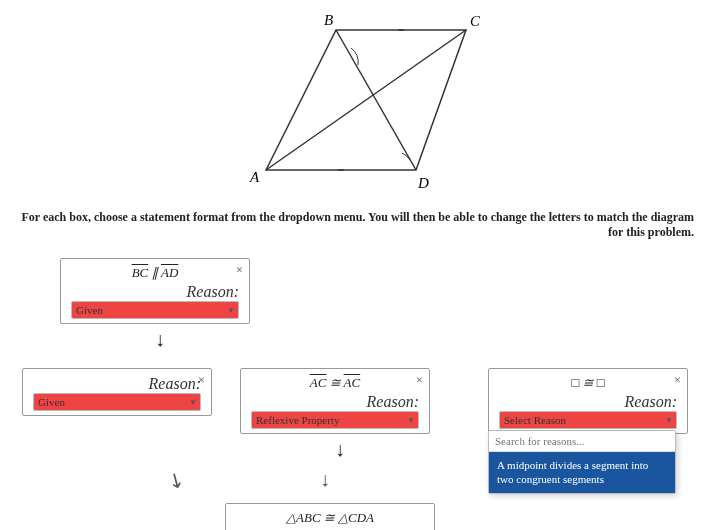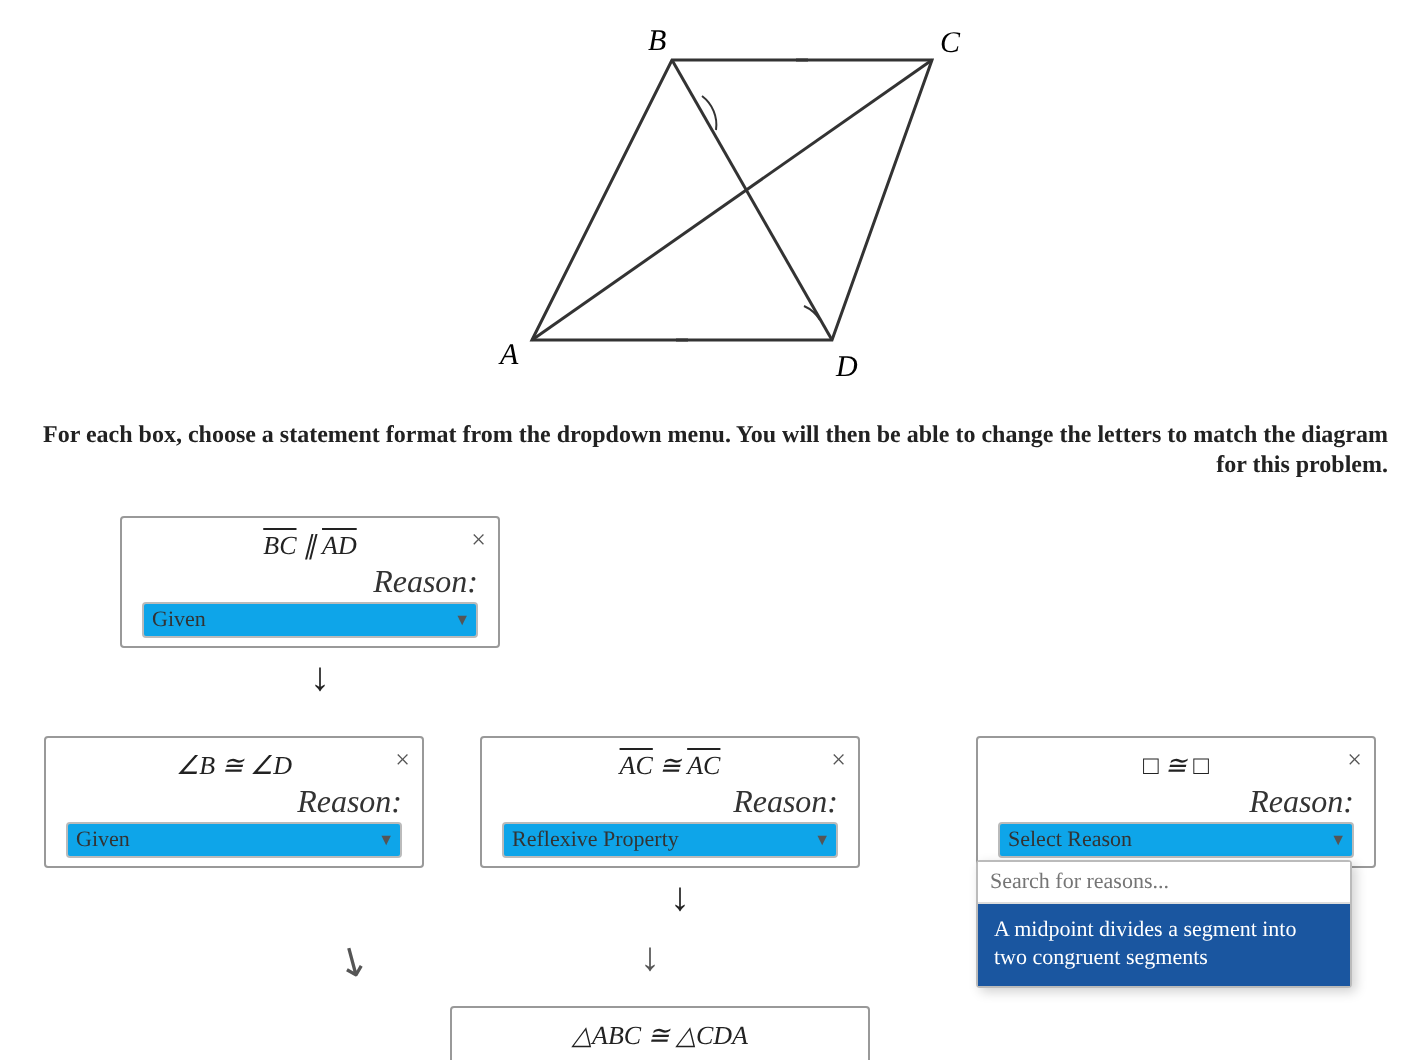--- a/index.html
+++ b/index.html
@@ -66,21 +66,21 @@
     .proof-reason-label {
       font-size: 16px;
       text-align: right;
       color: #333;
       font-style: italic;
     }
     .proof-reason-select {
       font-size: 11px;
       border: 1px solid #bbb;
       border-radius: 2px;
-      background: #0ea5e9;
+      background: #ef4444;
       width: 100%;
       padding: 2px 14px 2px 4px;
       appearance: none;
       -webkit-appearance: none;
       cursor: pointer;
       font-family: 'Times New Roman', Times, serif;
       color: #333;
       position: relative;
     }
     .select-wrapper {
@@ -207,25 +207,20 @@
         </div>
       </div>
       
       <div style="text-align:center; font-size:20px; margin-top:4px;">↓</div>
     </div>
 
     <div style="position:absolute; left:22px; top:120px; width:200px;">
       <div class="proof-box" style="width:190px; position:relative;">
         <span class="close-x">×</span>
         <div class="proof-box-inner">
-          <div class="proof-statement">
-            <span class="math">∠</span><span class="math">B</span>
-            <span class="math"> ≅ </span>
-            <span class="math">∠</span><span class="math">D</span>
-          </div>
           <div class="proof-reason-label">Reason:</div>
           <div class="select-wrapper">
             <select class="proof-reason-select">
               <option>Given</option>
             </select>
           </div>
         </div>
       </div>
     </div>
 

